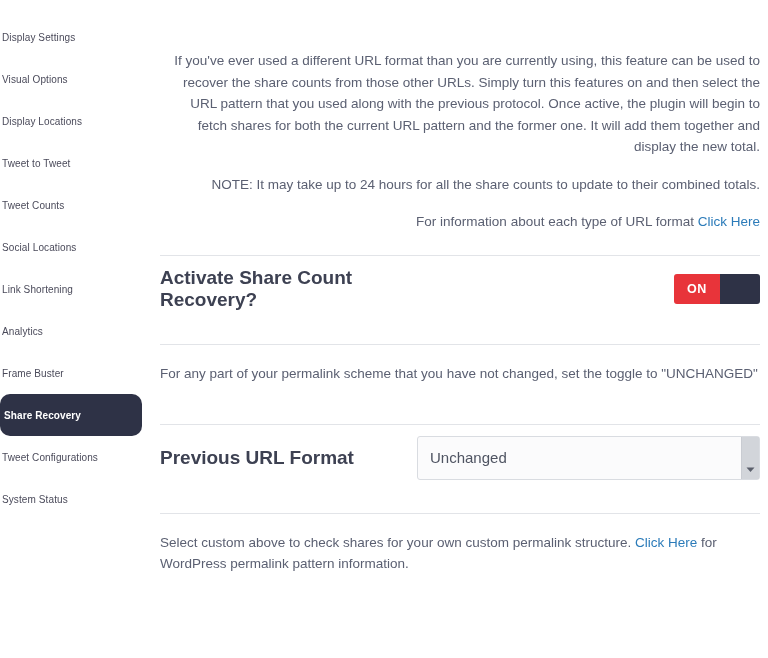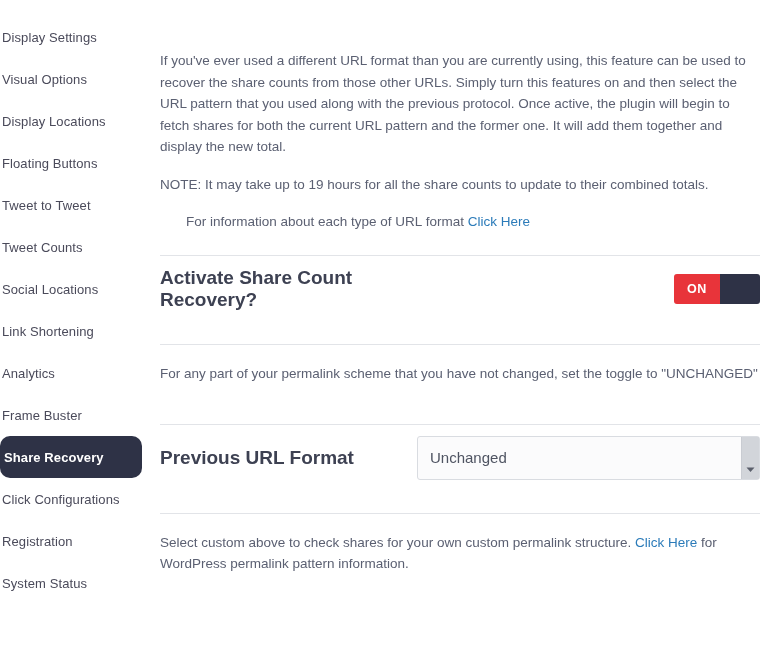--- a/index.html
+++ b/index.html
@@ -24,21 +24,21 @@
     min-width: 142px;
     background: #ffffff;
     padding-top: 16px;
     position: relative;
   }
   .side-item {
     height: 42px;
     display: flex;
     align-items: center;
     padding-left: 2px;
-    font-size: 13px;
+    font-size: 10px;
     color: #4a4a5a;
     letter-spacing: 0.1px;
     white-space: nowrap;
   }
   .side-item.active {
     background: #2e3246;
     color: #ffffff;
     font-weight: bold;
     padding-left: 4px;
     border-radius: 10px;
@@ -58,20 +58,21 @@
     font-weight: normal;
     margin: 16px 0 0 0;
     letter-spacing: 0.2px;
   }
   .intro {
     margin-top: 50px;
     color: #5b6072;
     font-size: 13.5px;
     line-height: 21.5px;
     max-width: 600px;
+    text-align: right;
   }
   .intro p { margin: 0 0 16px 0; }
   .intro p:last-child { margin-bottom: 0; margin-left: 26px; }
   a.link { color: #2b7bb9; text-decoration: none; }
 
   .divider {
     border-top: 1px solid #e2e4e8;
     margin: 22px 0 0 0;
   }
 
@@ -179,23 +180,20 @@
     <div class="side-item">
       <span class="label">Display Settings</span>
     </div>
     <div class="side-item">
       <span class="label">Visual Options</span>
     </div>
     <div class="side-item">
       <span class="label">Display Locations</span>
     </div>
     <div class="side-item">
-      <span class="label">Floating Buttons</span>
-    </div>
-    <div class="side-item">
       <span class="label">Tweet to Tweet</span>
     </div>
     <div class="side-item">
       <span class="label">Tweet Counts</span>
     </div>
     <div class="side-item">
       <span class="label">Social Locations</span>
     </div>
     <div class="side-item">
       <span class="label">Link Shortening</span>
@@ -203,36 +201,33 @@
     <div class="side-item">
       <span class="label">Analytics</span>
     </div>
     <div class="side-item">
       <span class="label">Frame Buster</span>
     </div>
     <div class="side-item active">
       <span class="label">Share Recovery</span>
     </div>
     <div class="side-item">
-      <span class="label">Click Configurations</span>
-    </div>
-    <div class="side-item">
-      <span class="label">Registration</span>
+      <span class="label">Tweet Configurations</span>
     </div>
     <div class="side-item">
       <span class="label">System Status</span>
     </div>
   </nav>
 
   <main class="main">
 
 
     <div class="intro">
       <p>If you've ever used a different URL format than you are currently using, this feature can be used to recover the share counts from those other URLs. Simply turn this features on and then select the URL pattern that you used along with the previous protocol. Once active, the plugin will begin to fetch shares for both the current URL pattern and the former one. It will add them together and display the new total.</p>
-      <p>NOTE: It may take up to 19 hours for all the share counts to update to their combined totals.</p>
+      <p>NOTE: It may take up to 24 hours for all the share counts to update to their combined totals.</p>
       <p><span>For information about each type of URL format </span><a class="link" href="#">Click Here</a></p>
     </div>
 
     <div class="divider"></div>
 
     <div class="row">
       <div class="row-label">Activate Share Count Recovery?</div>
       <div class="row-control">
         <div class="toggle">
           <div class="on">ON</div>

